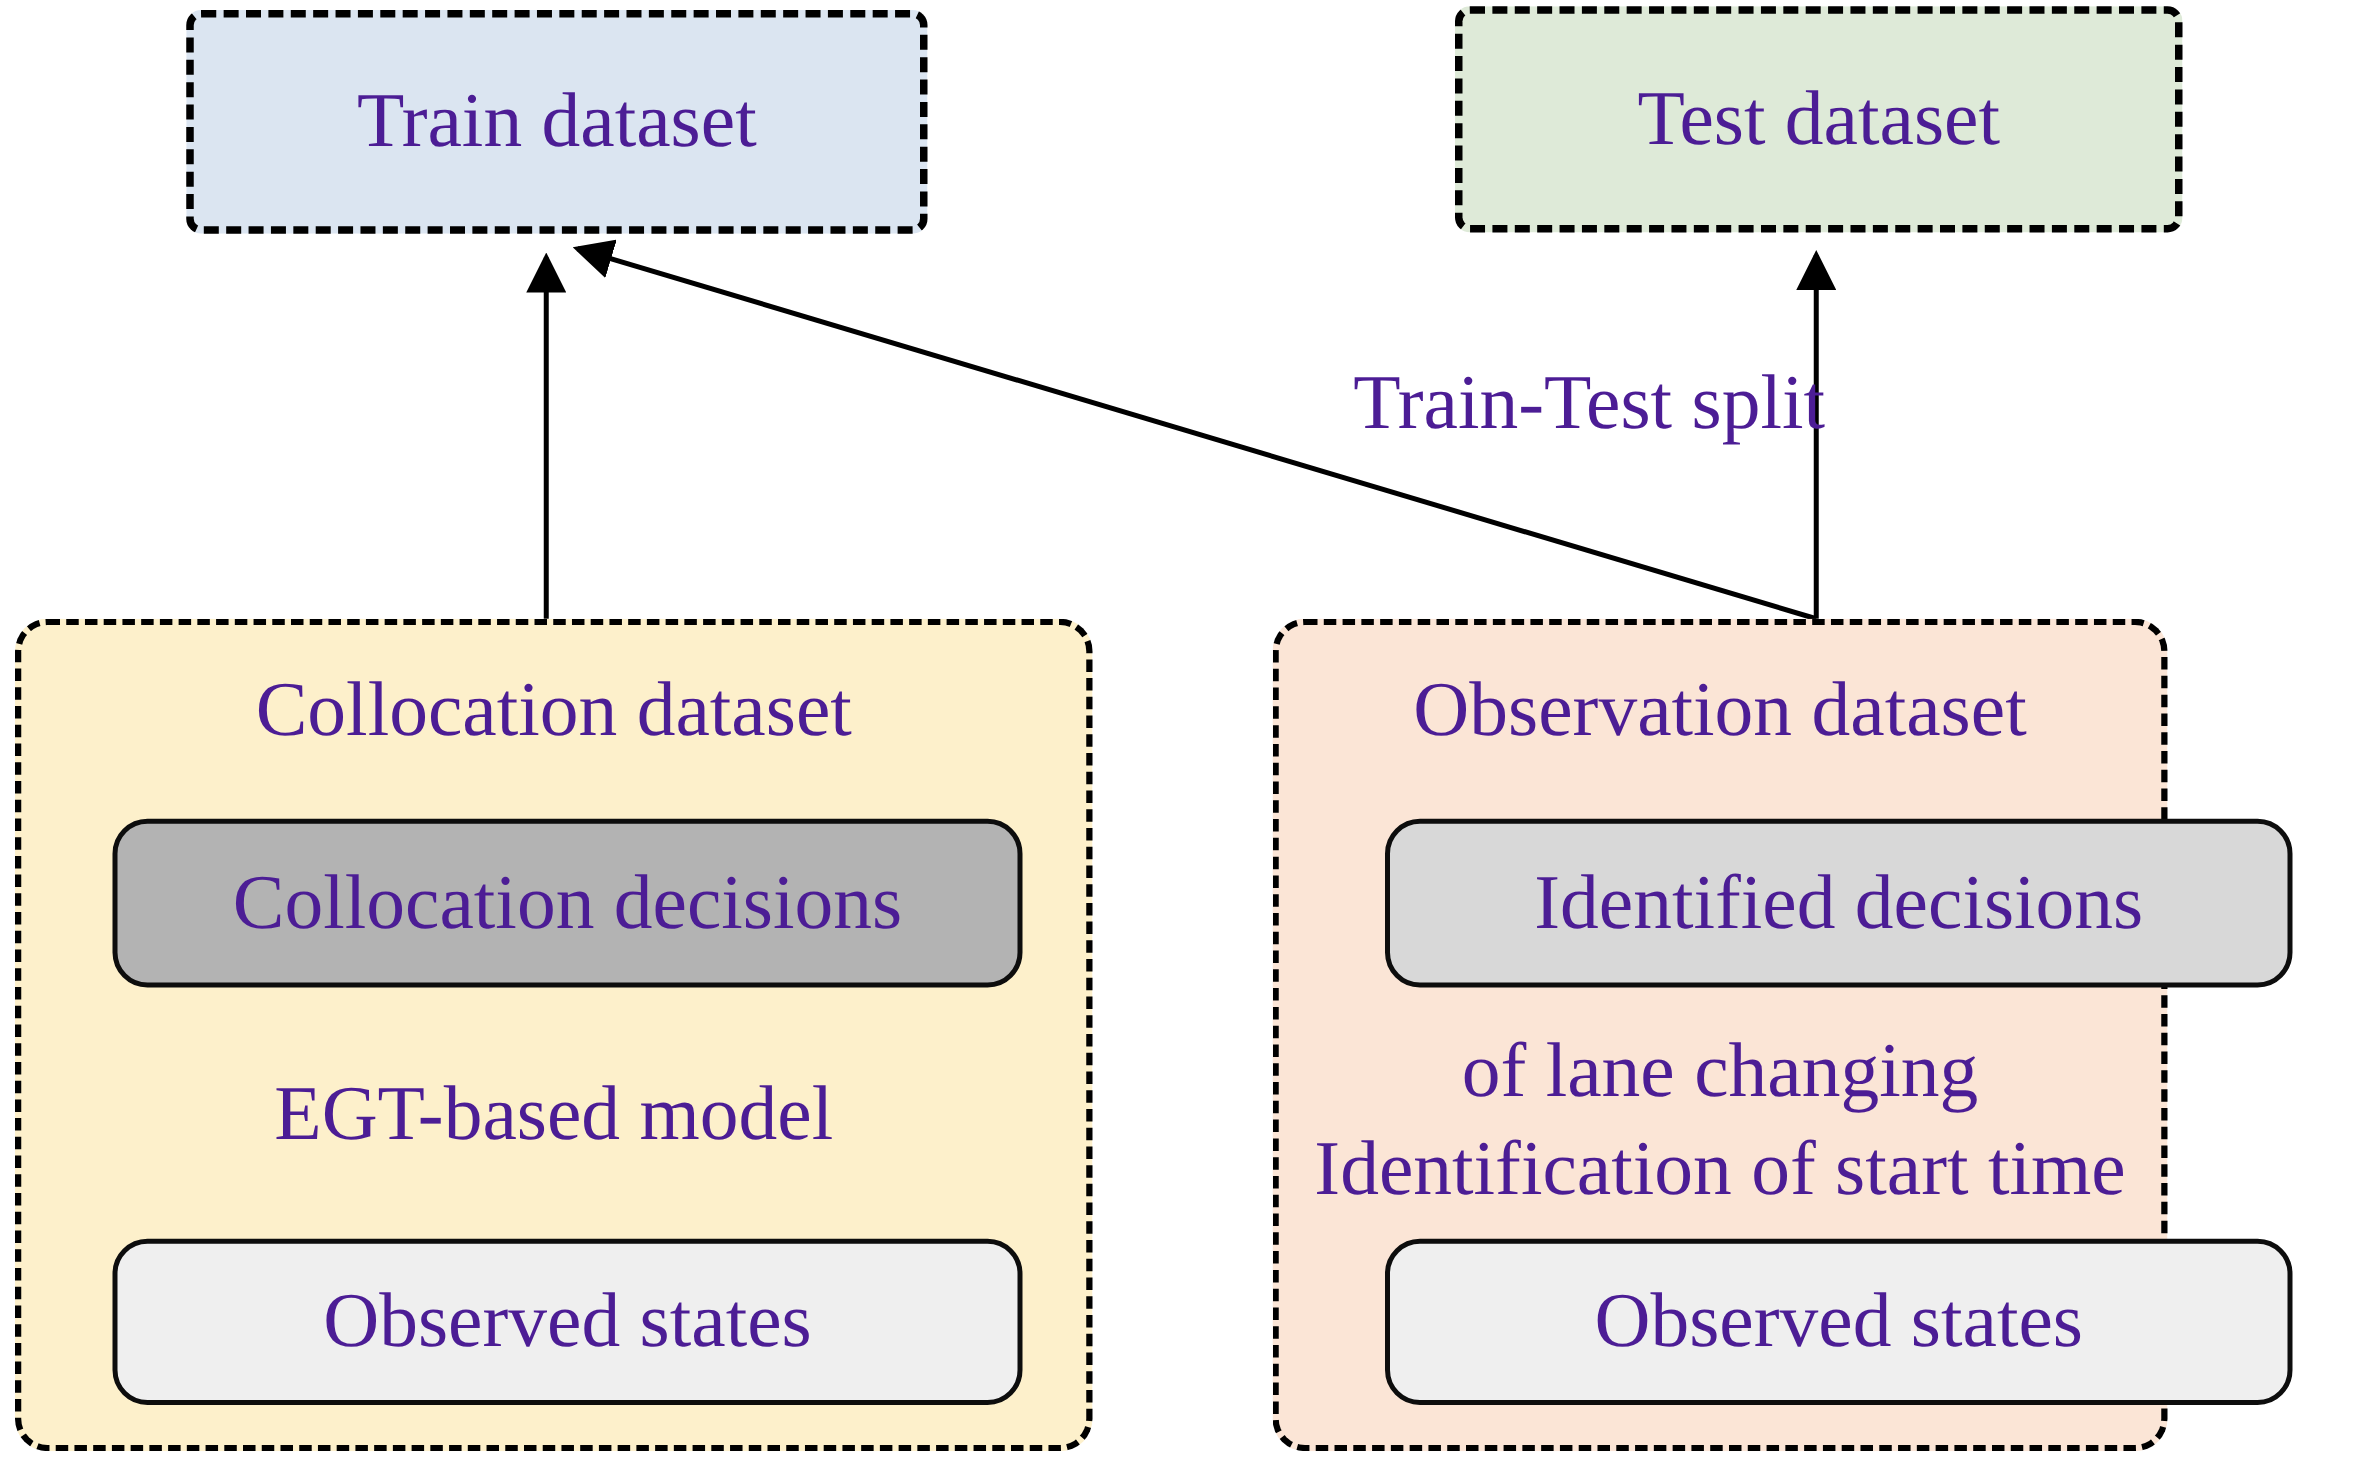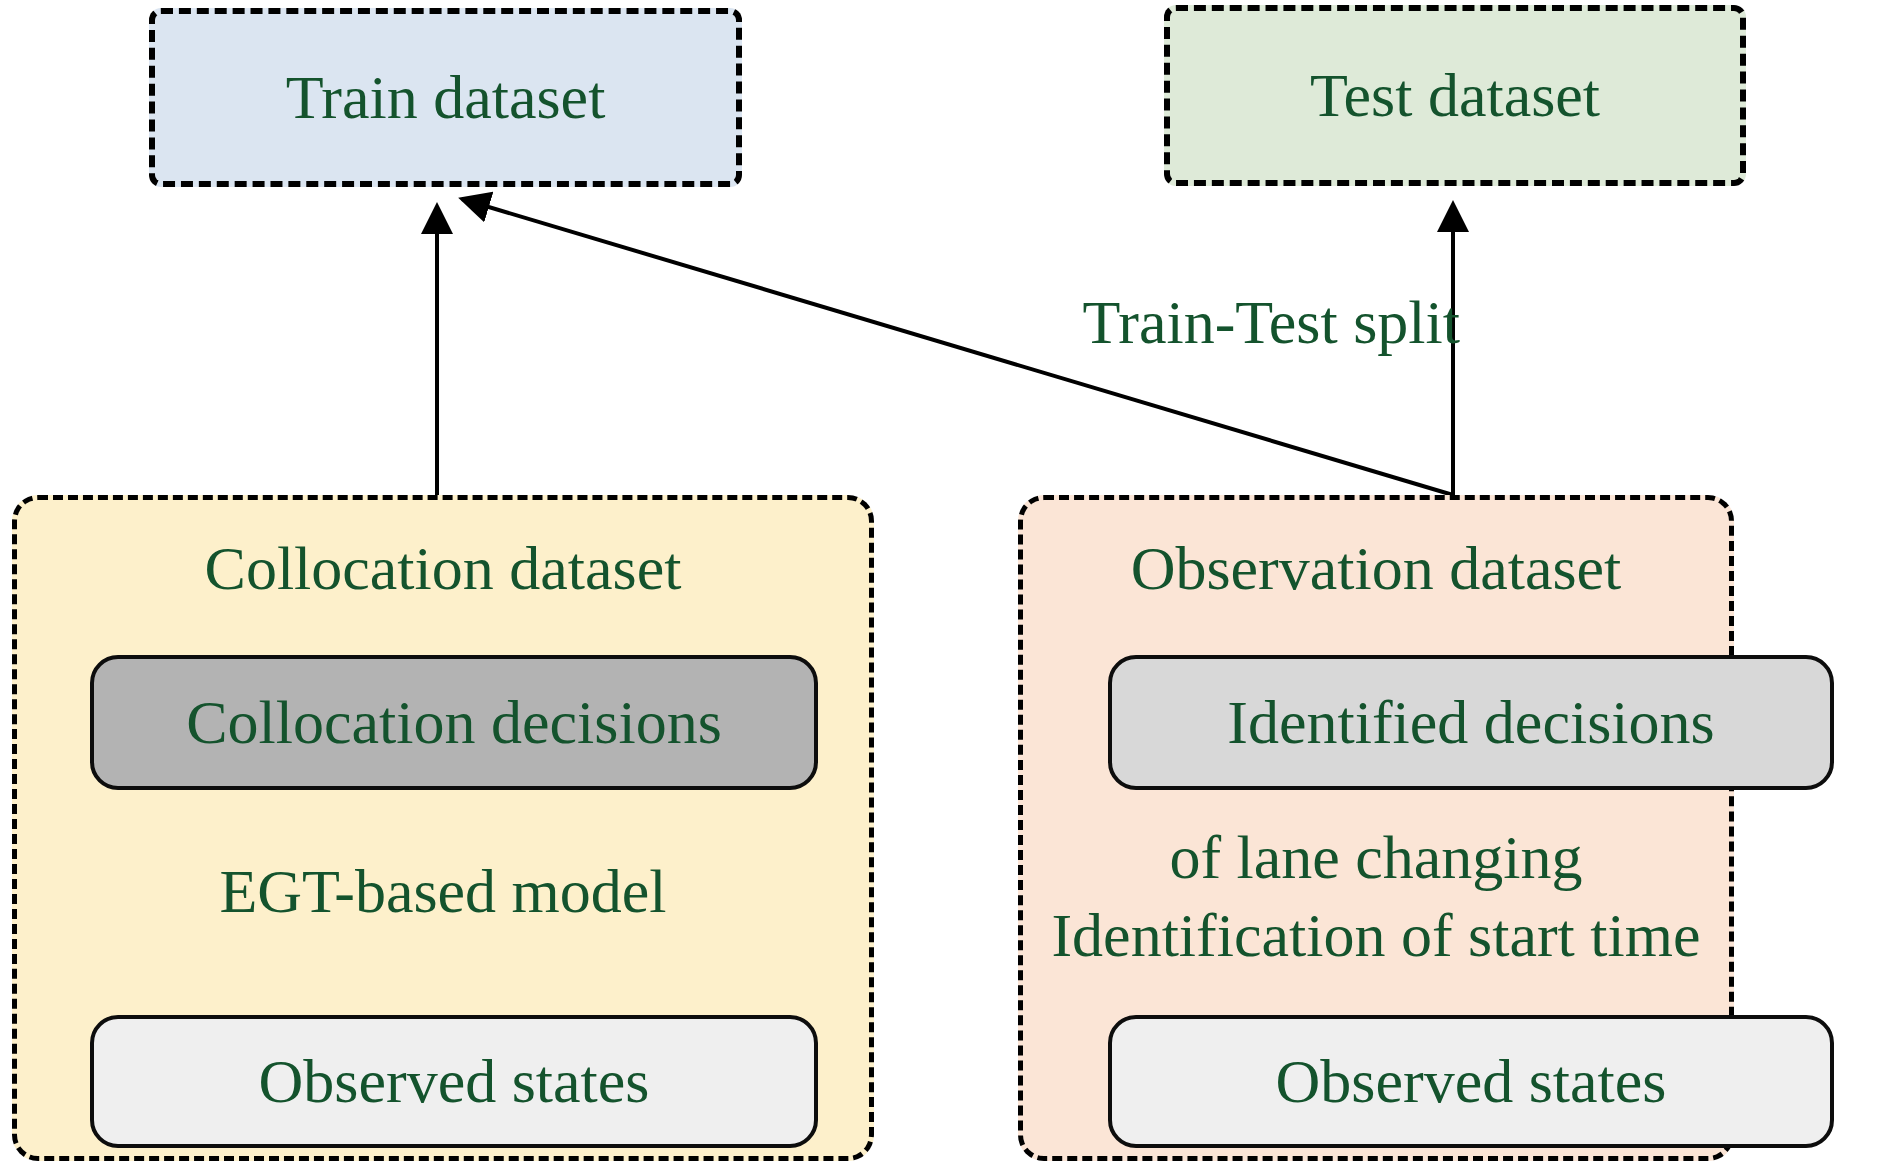--- a/index.html
+++ b/index.html
@@ -2,21 +2,21 @@
 <html style="--train-fill: #dbe5f1; --test-fill: #deead8; --collocation-fill: #fdf0cb; --observation-fill: #fbe5d6; --collocation-decisions-fill: #b3b3b3; --identified-decisions-fill: #d8d8d8; --observed-states-fill: #efefef; --line-color: #000000;"><head>
 <meta charset="utf-8">
 <style>
   html, body { margin: 0; padding: 0; background: #ffffff; }
   .canvas {
     position: relative;
     width: 1890px;
     height: 1171px;
     background: #ffffff;
     font-family: "Liberation Serif", "DejaVu Serif", serif;
-    color: #14532d;
+    color: #4c1d95;
     overflow: hidden;
   }
   .arrows {
     position: absolute;
     left: 0; top: 0;
     width: 1890px; height: 1171px;
     pointer-events: none;
   }
   .box {
     position: absolute;
@@ -58,21 +58,21 @@
     display: flex;
     align-items: center;
     justify-content: center;
     box-sizing: border-box;
     border: 4px solid #0d0d0d;
     border-radius: 28px;
     text-align: right;
   }
   .decisions { top: 155px; height: 135px; }
   .states    { top: 491px; height: 133px;
-               background: var(--observed-states-fill, #efefef); margin-top: 24px; }
+               background: var(--observed-states-fill, #efefef); }
   .collocation .decisions { left: 73px; width: 728px;
                background: var(--collocation-decisions-fill, #b3b3b3); }
   .collocation .states    { left: 73px; width: 728px; }
   .observation .decisions { left: 85px; width: 726px;
                background: var(--identified-decisions-fill, #d8d8d8); }
   .observation .states    { left: 85px; width: 726px; }
   .process-label {
     position: absolute;
     left: 0; right: 0;
     text-align: center;

